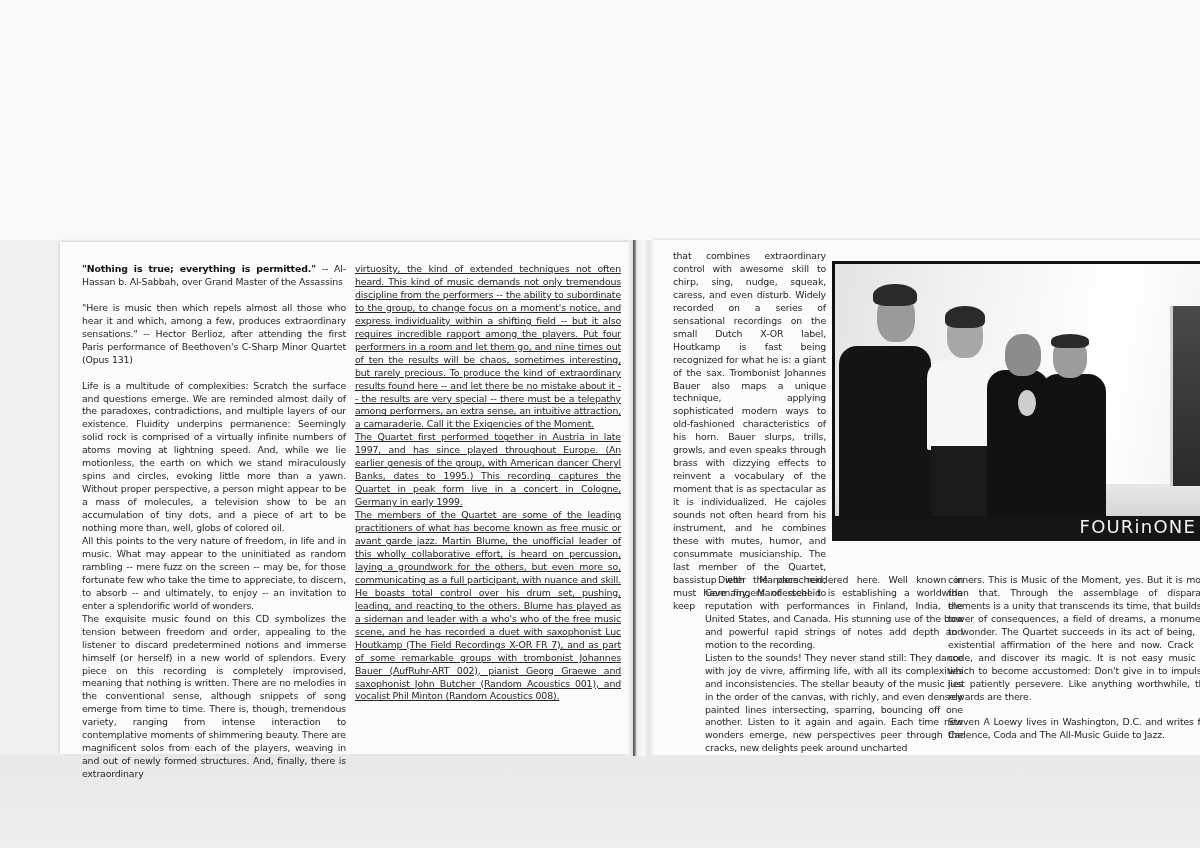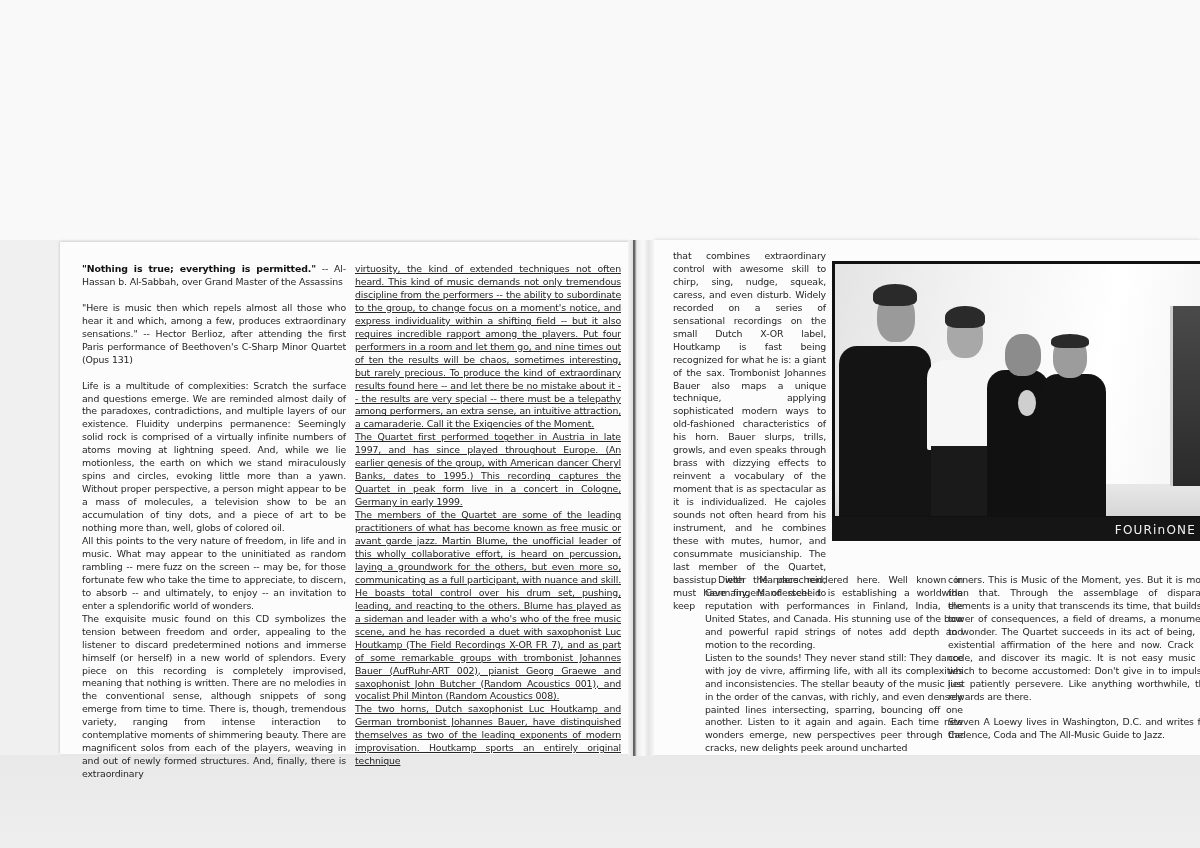--- a/index.html
+++ b/index.html
@@ -45,21 +45,21 @@
   .floor { position:absolute; left:0; top:220px; width:369px; height:32px; background:linear-gradient(#e8e8e8,#d6d6d6); }
   .person { position:absolute; }
   .head { position:absolute; border-radius:45% 45% 42% 42%; }
   .body { position:absolute; border-radius:18px 18px 2px 2px; }
   .hair { position:absolute; border-radius:50% 50% 30% 30%; background:#2a2a2a; }
   .caption-bar {
     position:absolute; left:0; bottom:0; width:372px; height:24px; background:#151515;
   }
   .caption {
     position:absolute; right:8px; bottom:4px; color:#f2f2f2;
-    font-family:"DejaVu Sans", sans-serif; font-size:12px; letter-spacing:1.2px;
+    font-family:"DejaVu Sans", sans-serif; font-size:18px; letter-spacing:1.2px;
   }
 </style>
 </head>
 <body>
 
 <div class="bg-top"></div>
 <div class="bg-bottom"></div>
 
 <div class="page page-left"></div>
 <div class="page page-right"></div>
@@ -70,21 +70,20 @@
   <p class="gap">"Here is music then which repels almost all those who hear it and which, among a few, produces extraordinary sensations." -- Hector Berlioz, after attending the first Paris performance of Beethoven's C-Sharp Minor Quartet (Opus 131)</p>
   <p class="gap">Life is a multitude of complexities: Scratch the surface and questions emerge. We are reminded almost daily of the paradoxes, contradictions, and multiple layers of our existence. Fluidity underpins permanence: Seemingly solid rock is comprised of a virtually infinite numbers of atoms moving at lightning speed. And, while we lie motionless, the earth on which we stand miraculously spins and circles, evoking little more than a yawn. Without proper perspective, a person might appear to be a mass of molecules, a television show to be an accumulation of tiny dots, and a piece of art to be nothing more than, well, globs of colored oil.</p>
   <p>All this points to the very nature of freedom, in life and in music. What may appear to the uninitiated as random rambling -- mere fuzz on the screen -- may be, for those fortunate few who take the time to appreciate, to discern, to absorb -- and ultimately, to enjoy -- an invitation to enter a splendorific world of wonders.</p>
   <p>The exquisite music found on this CD symbolizes the tension between freedom and order, appealing to the listener to discard predetermined notions and immerse himself (or herself) in a new world of splendors. Every piece on this recording is completely improvised, meaning that nothing is written. There are no melodies in the conventional sense, although snippets of song emerge from time to time. There is, though, tremendous variety, ranging from intense interaction to contemplative moments of shimmering beauty. There are magnificent solos from each of the players, weaving in and out of newly formed structures. And, finally, there is extraordinary</p>
 </div>
 
 <div class="col col-2">
   <p>virtuosity, the kind of extended techniques not often heard. This kind of music demands not only tremendous discipline from the performers -- the ability to subordinate to the group, to change focus on a moment's notice, and express individuality within a shifting field -- but it also requires incredible rapport among the players. Put four performers in a room and let them go, and nine times out of ten the results will be chaos, sometimes interesting, but rarely precious. To produce the kind of extraordinary results found here -- and let there be no mistake about it -- the results are very special -- there must be a telepathy among performers, an extra sense, an intuitive attraction, a camaraderie. Call it the Exigencies of the Moment.</p>
   <p>The Quartet first performed together in Austria in late 1997, and has since played throughout Europe. (An earlier genesis of the group, with American dancer Cheryl Banks, dates to 1995.) This recording captures the Quartet in peak form live in a concert in Cologne, Germany in early 1999.</p>
   <p>The members of the Quartet are some of the leading practitioners of what has become known as free music or avant garde jazz. Martin Blume, the unofficial leader of this wholly collaborative effort, is heard on percussion, laying a groundwork for the others, but even more so, communicating as a full participant, with nuance and skill. He boasts total control over his drum set, pushing, leading, and reacting to the others. Blume has played as a sideman and leader with a who's who of the free music scene, and he has recorded a duet with saxophonist Luc Houtkamp (The Field Recordings X-OR FR 7), and as part of some remarkable groups with trombonist Johannes Bauer (AufRuhr-ART 002), pianist Georg Graewe and saxophonist John Butcher (Random Acoustics 001), and vocalist Phil Minton (Random Acoustics 008).</p>
-  <p>The two horns, Dutch saxophonist Luc Houtkamp and German trombonist Johannes Bauer, have distinguished themselves as two of the leading exponents of modern improvisation. Houtkamp sports an entirely original technique</p>
 </div>
 
 <div class="col col-3">
   <p>that combines extraordinary control with awesome skill to chirp, sing, nudge, squeak, caress, and even disturb. Widely recorded on a series of sensational recordings on the small Dutch X-OR label, Houtkamp is fast being recognized for what he is: a giant of the sax. Trombonist Johannes Bauer also maps a unique technique, applying sophisticated modern ways to old-fashioned characteristics of his horn. Bauer slurps, trills, growls, and even speaks through brass with dizzying effects to reinvent a vocabulary of the moment that is as spectacular as it is individualized. He cajoles sounds not often heard from his instrument, and he combines these with mutes, humor, and consummate musicianship. The last member of the Quartet, bassist Dieter Manderscheid, must have fingers of steel to keep</p>
 </div>
 
 <div class="photo">
   <div class="photo-inner">
     <div class="floor"></div>
     <div class="door"></div>

